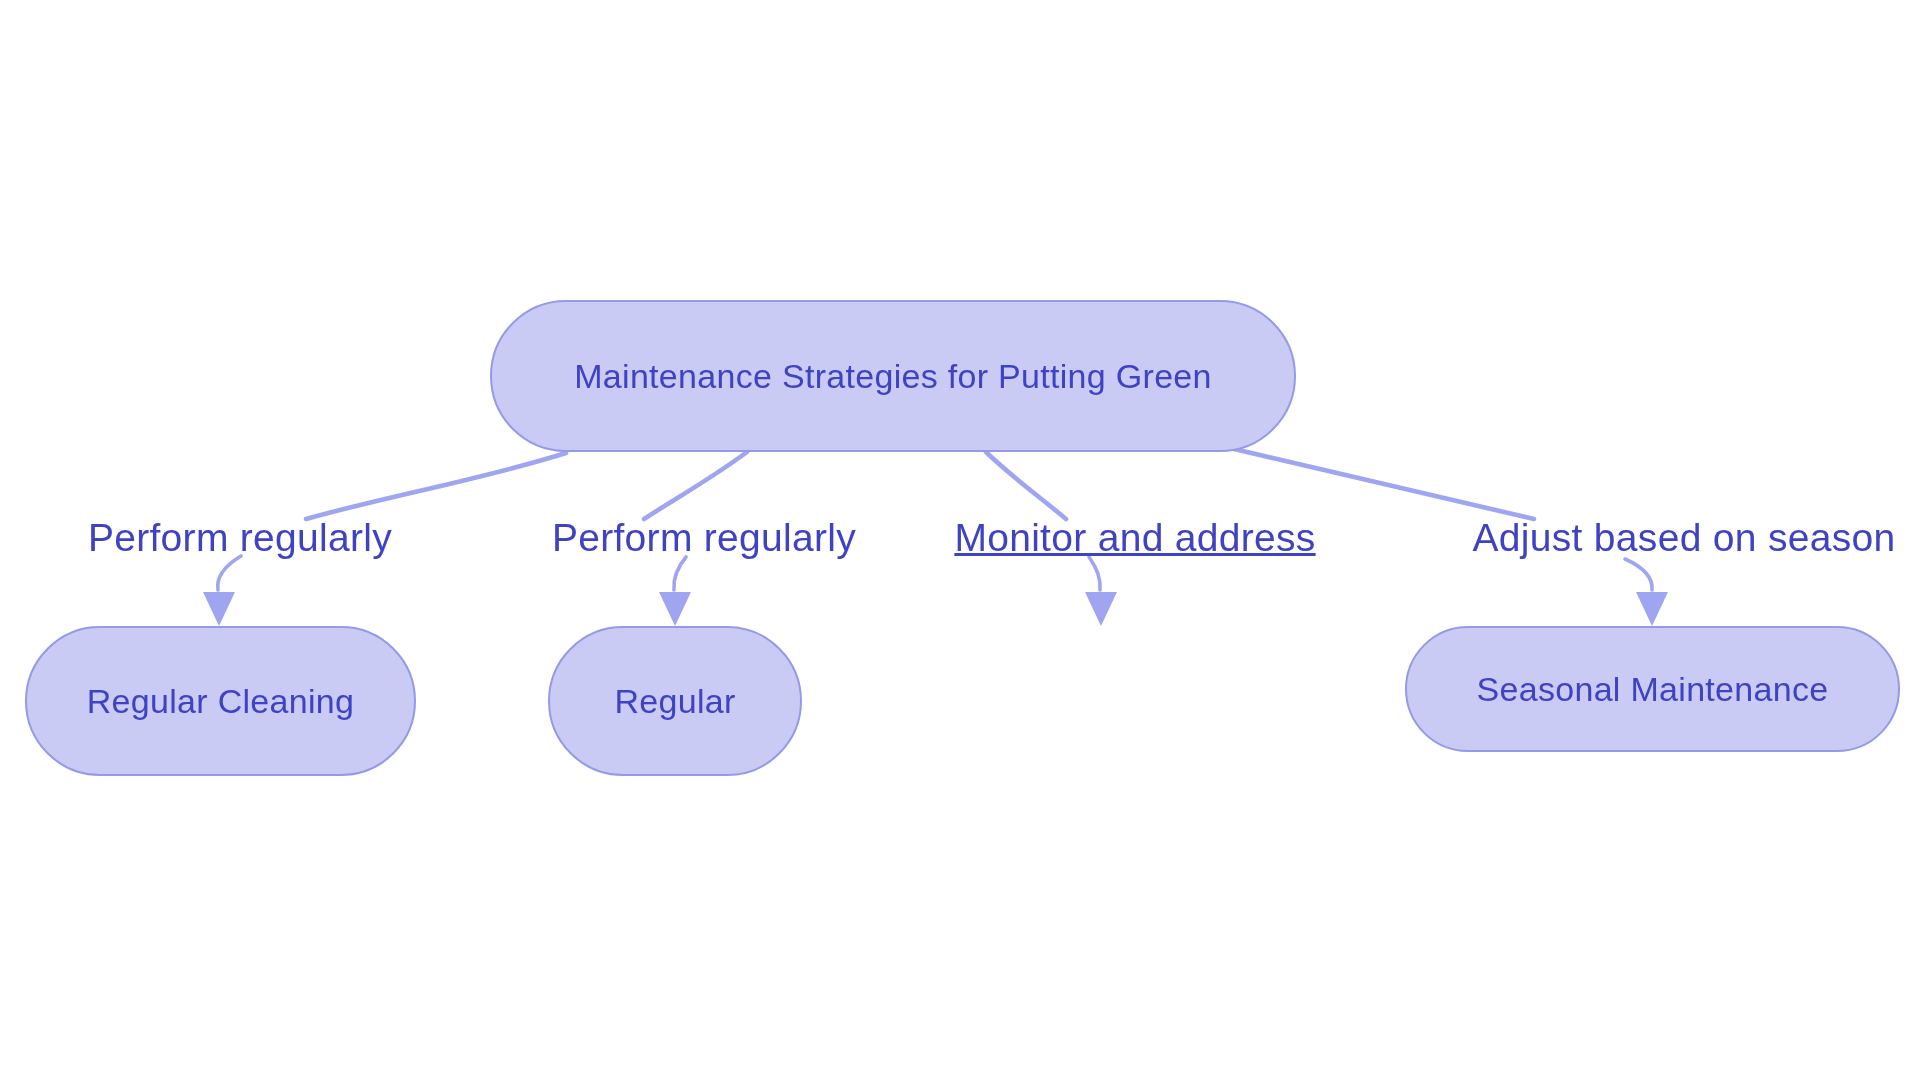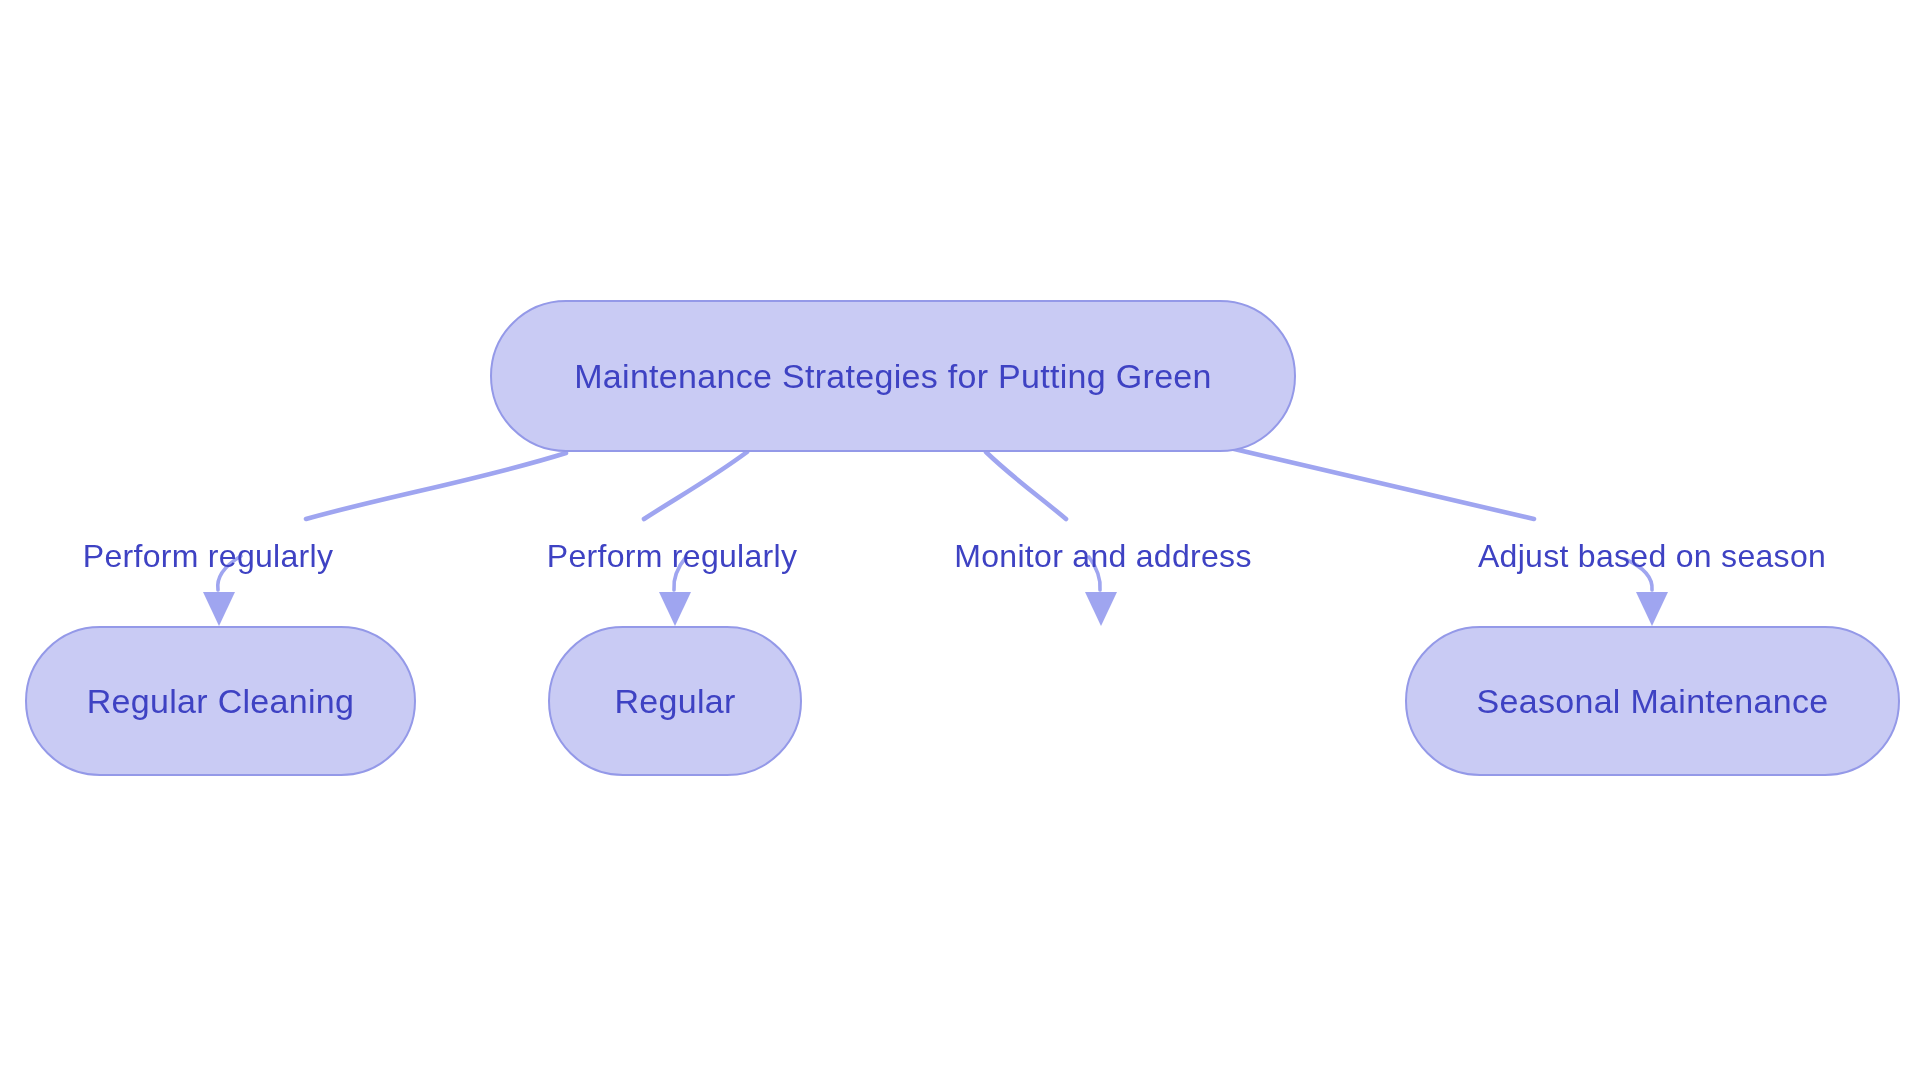--- a/index.html
+++ b/index.html
@@ -45,27 +45,28 @@
     display: flex;
     align-items: center;
     justify-content: center;
     color: var(--text, #3e42c3);
     font-size: 34px;
     letter-spacing: 0.3px;
     white-space: nowrap;
   }
   .edge-label {
     position: absolute;
-    top: 537px;
+    top: 519px;
     transform: translateX(-50%);
     color: var(--text, #3e42c3);
-    font-size: 32px;
+    font-size: 39px;
     letter-spacing: 0.3px;
     white-space: nowrap;
     line-height: 38px;
+    margin-left: 32px;
   }
 </style>
 </head>
 <body>
 
 <div class="canvas">
 
   <svg class="edges" viewBox="0 0 1920 1083" xmlns="http://www.w3.org/2000/svg">
 
     <path class="edge-path edge-start" d="M 566 453 C 480 480, 392 495, 306 519"></path>
@@ -84,26 +85,26 @@
     <path class="edge-path" d="M 1625 559 C 1643 567, 1653 578, 1652 590"></path>
     <polygon class="arrow-head" points="1636,592 1668,592 1652,626"></polygon>
   </svg>
 
   <div class="node" style="left:490px; top:300px; width:806px; height:152px;">
     <span>Maintenance Strategies for Putting Green</span>
   </div>
 
   <div class="edge-label" style="left:208px;">Perform regularly</div>
   <div class="edge-label" style="left:672px;">Perform regularly</div>
-  <div class="edge-label" style="left:1103px;">Monitor and address</div>
+  <div class="edge-label" style="left:1103px;text-decoration:underline;">Monitor and address</div>
   <div class="edge-label" style="left:1652px;">Adjust based on season</div>
 
   <div class="node" style="left:25px; top:626px; width:391px; height:150px;">
     <span>Regular Cleaning</span>
   </div>
   <div class="node" style="left:548px; top:626px; width:254px; height:150px;">
     <span>Regular</span>
   </div>
-  <div class="node" style="left:1405px; top:626px; width:495px; height:150px;">
+  <div class="node" style="left:1405px; top:626px; width:495px; height:126px;">
     <span>Seasonal Maintenance</span>
   </div>
 
 </div>
 
 </body></html>

